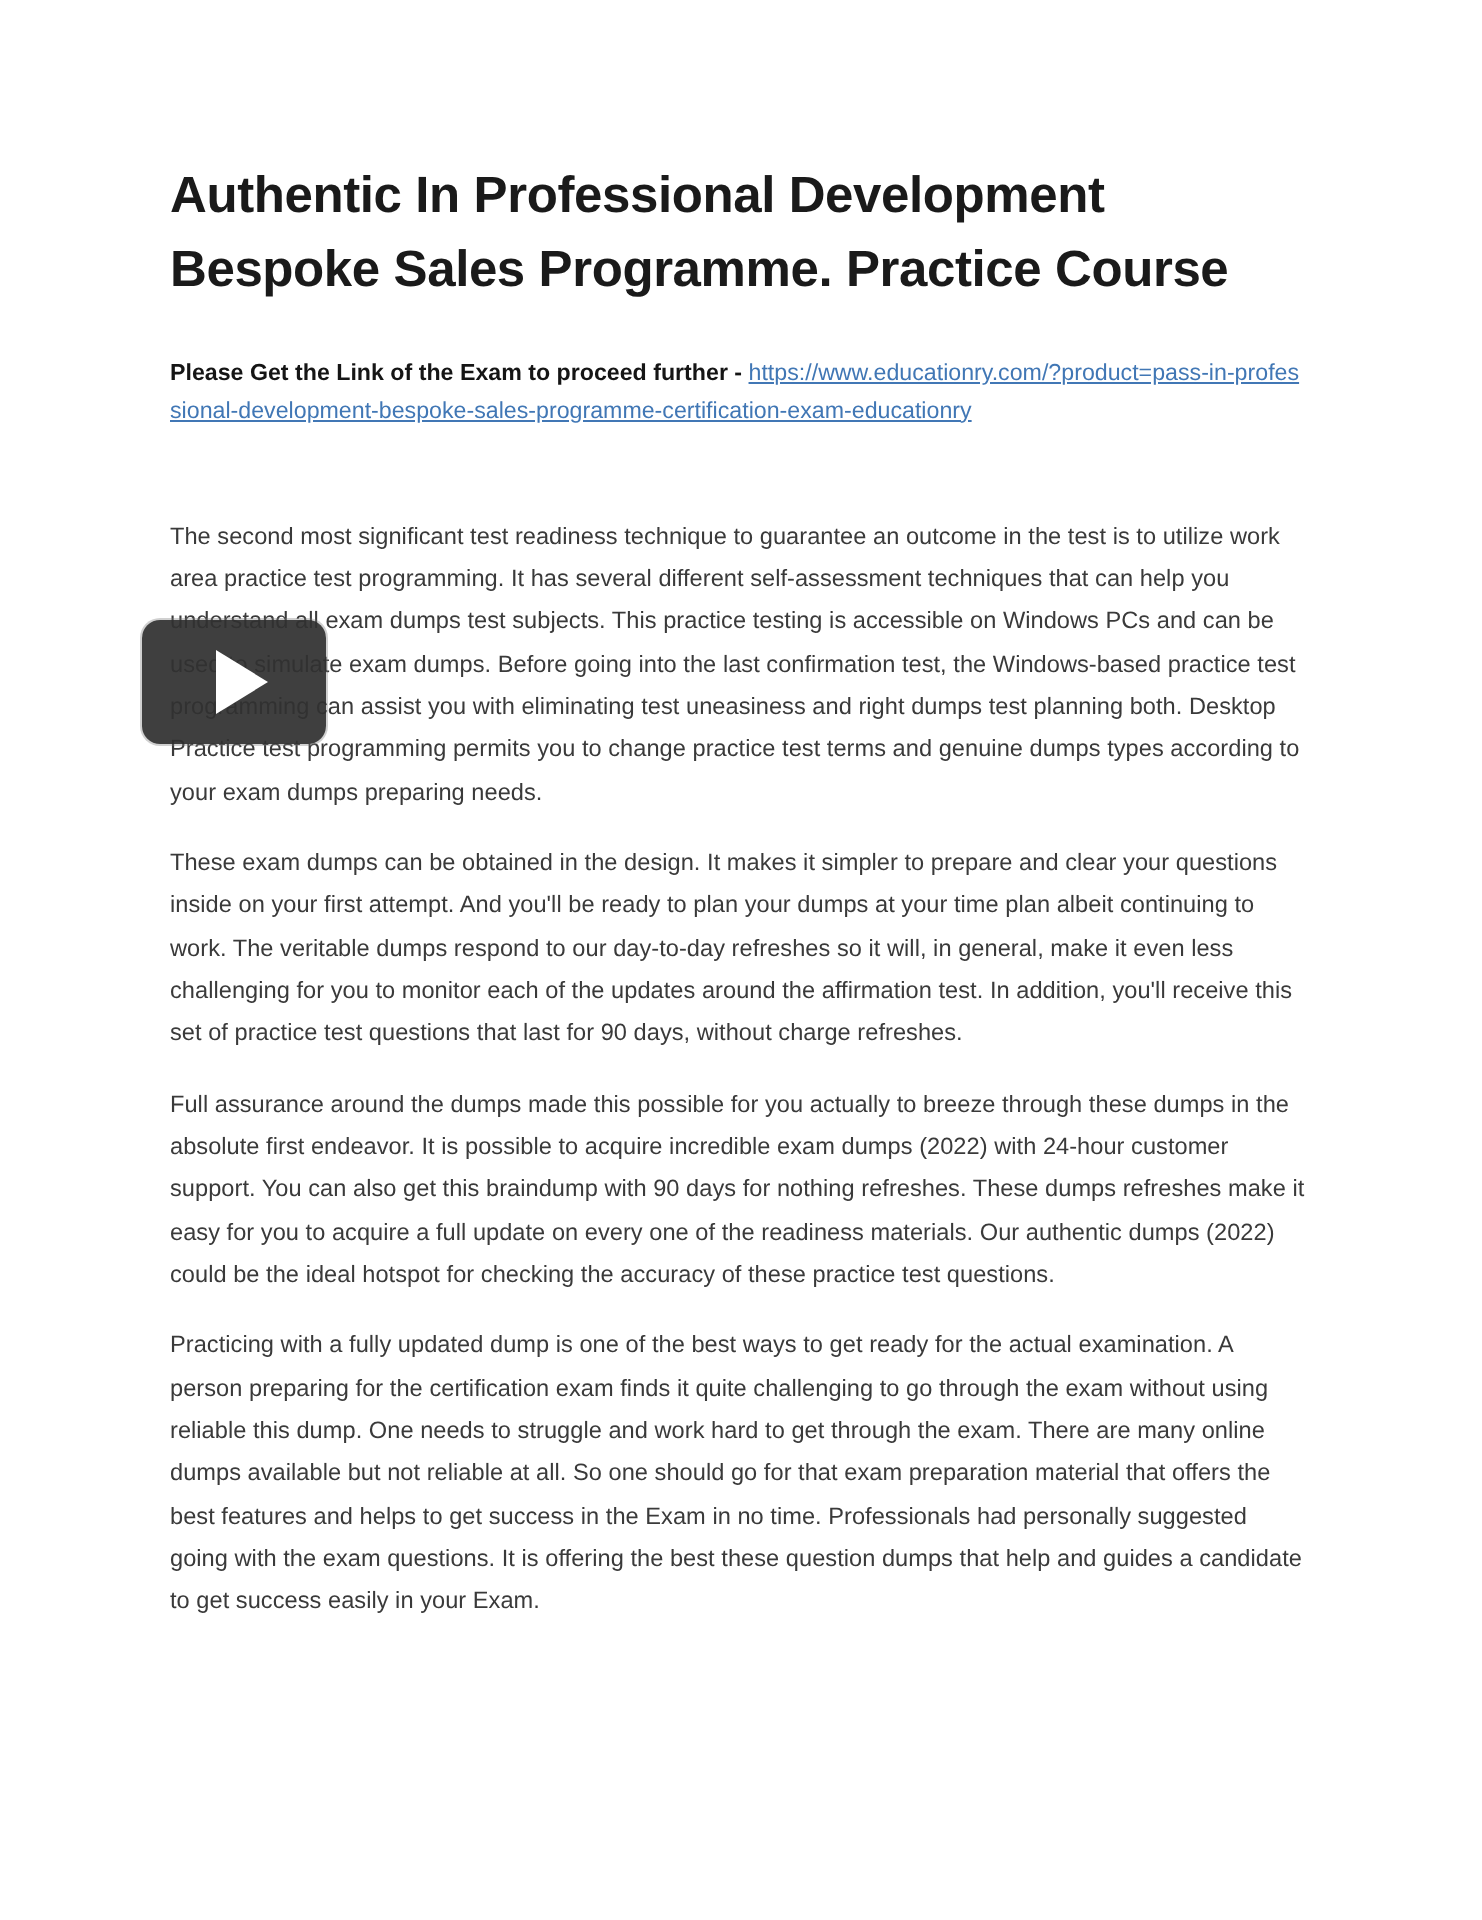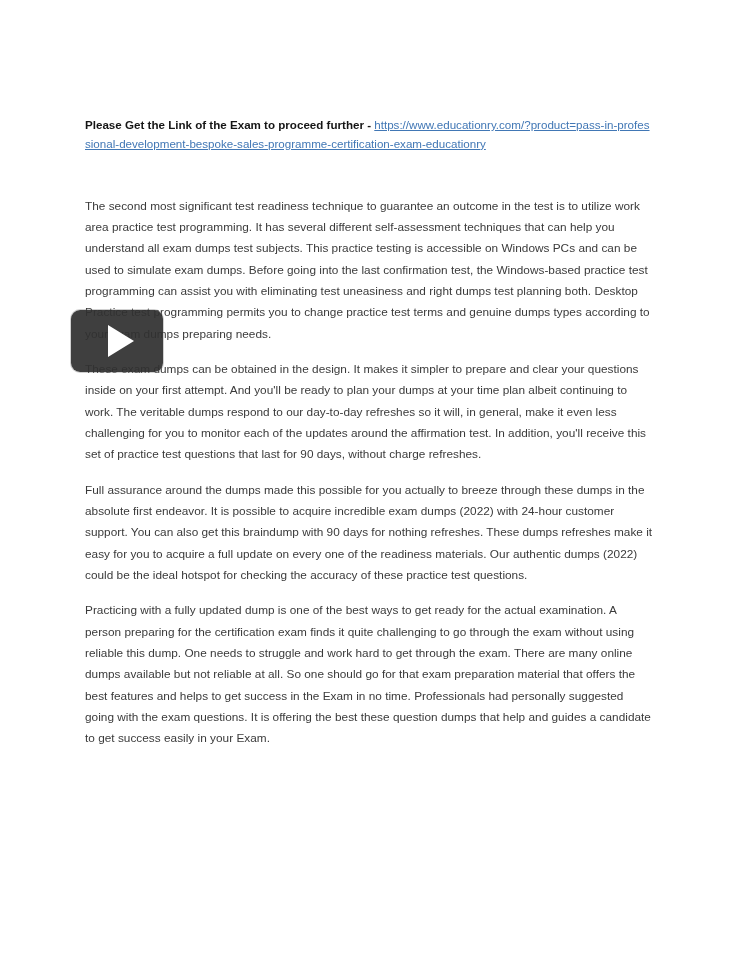--- a/index.html
+++ b/index.html
@@ -34,21 +34,21 @@
     margin: 0;
     padding: 0;
   }
 
   .doc-title .title-line {
     display: block;
     white-space: nowrap;
   }
 
   .link-line {
-    margin-top: 36px;
+    margin-top: 24px;
     font-size: 11.6px;
     line-height: 1.62;
     color: #1a1a1a;
     font-weight: bold;
   }
 
   .link-line .lead {
     font-weight: bold;
     color: #151515;
   }
@@ -103,20 +103,24 @@
     margin-left: 7px;
   }
 </style>
 </head>
 <body>
 
 <div class="page">
 
   <div class="content">
 
+    <h1 class="doc-title">
+      <span class="title-line">Authentic In Professional Development</span>
+      <span class="title-line">Bespoke Sales Programme. Practice Course</span>
+    </h1>
 
     <p class="link-line">
       <span class="lead">Please Get the Link of the Exam to proceed further - </span><a class="doc-link" href="#">https://www.educationry.com/?product=pass-in-professional-development-bespoke-sales-programme-certification-exam-educationry</a>
     </p>
 
     <div class="body-block">
       <p class="para">The second most significant test readiness technique to guarantee an outcome in the test is to utilize work area practice test programming. It has several different self-assessment techniques that can help you understand all exam dumps test subjects. This practice testing is accessible on Windows PCs and can be used to simulate exam dumps. Before going into the last confirmation test, the Windows-based practice test programming can assist you with eliminating test uneasiness and right dumps test planning both. Desktop Practice test programming permits you to change practice test terms and genuine dumps types according to your exam dumps preparing needs.</p>
       <p class="para">These exam dumps can be obtained in the design. It makes it simpler to prepare and clear your questions inside on your first attempt. And you'll be ready to plan your dumps at your time plan albeit continuing to work. The veritable dumps respond to our day-to-day refreshes so it will, in general, make it even less challenging for you to monitor each of the updates around the affirmation test. In addition, you'll receive this set of practice test questions that last for 90 days, without charge refreshes.</p>
       <p class="para">Full assurance around the dumps made this possible for you actually to breeze through these dumps in the absolute first endeavor. It is possible to acquire incredible exam dumps (2022) with 24-hour customer support. You can also get this braindump with 90 days for nothing refreshes. These dumps refreshes make it easy for you to acquire a full update on every one of the readiness materials. Our authentic dumps (2022) could be the ideal hotspot for checking the accuracy of these practice test questions.</p>
       <p class="para">Practicing with a fully updated dump is one of the best ways to get ready for the actual examination. A person preparing for the certification exam finds it quite challenging to go through the exam without using reliable this dump. One needs to struggle and work hard to get through the exam. There are many online dumps available but not reliable at all. So one should go for that exam preparation material that offers the best features and helps to get success in the Exam in no time. Professionals had personally suggested going with the exam questions. It is offering the best these question dumps that help and guides a candidate to get success easily in your Exam.</p>

